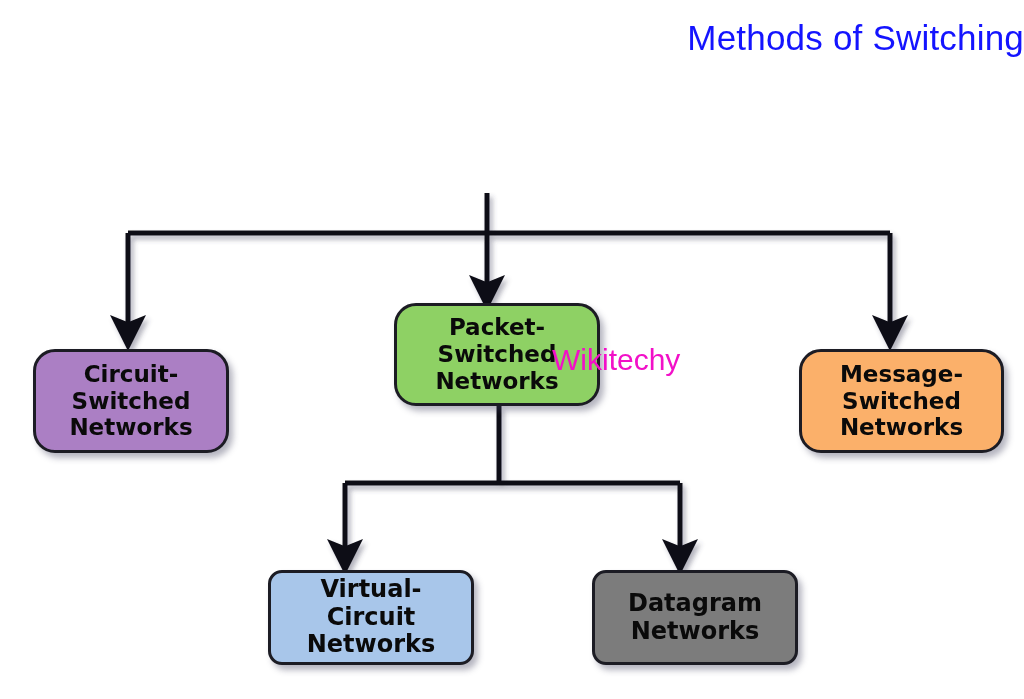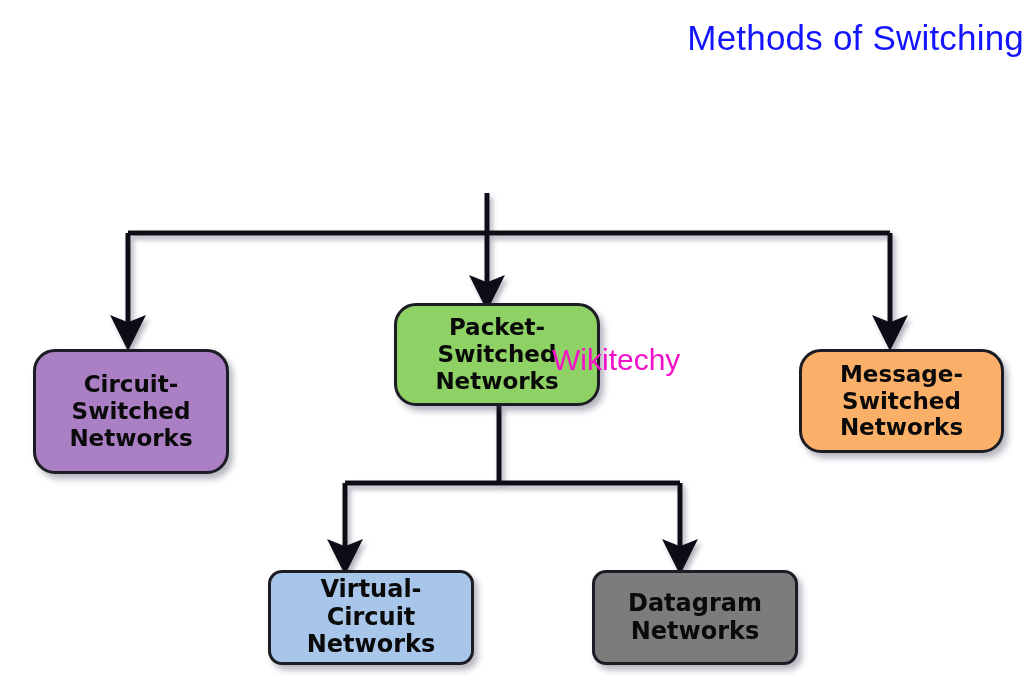--- a/index.html
+++ b/index.html
@@ -120,21 +120,21 @@
 
       <path d="M 345 483 L 680 483"></path>
 
       <path d="M 345 483 L 345 557" marker-end="url(#arrowHead)"></path>
 
       <path d="M 680 483 L 680 557" marker-end="url(#arrowHead)"></path>
     </g>
   </svg>
 
 
-  <div class="node node-rounded" style="left:33px; top:349px; width:196px; height:125px; background:#ab7fc4;">
+  <div class="node node-rounded" style="left:33px; top:349px; width:196px; height:104px; background:#ab7fc4;">
     <span class="node-label">Circuit-
 Switched
 Networks</span>
   </div>
 
   <div class="node node-rounded" style="left:394px; top:303px; width:206px; height:103px; background:#8ed164;">
     <span class="node-label">Packet-
 Switched
 Networks</span>
   </div>

